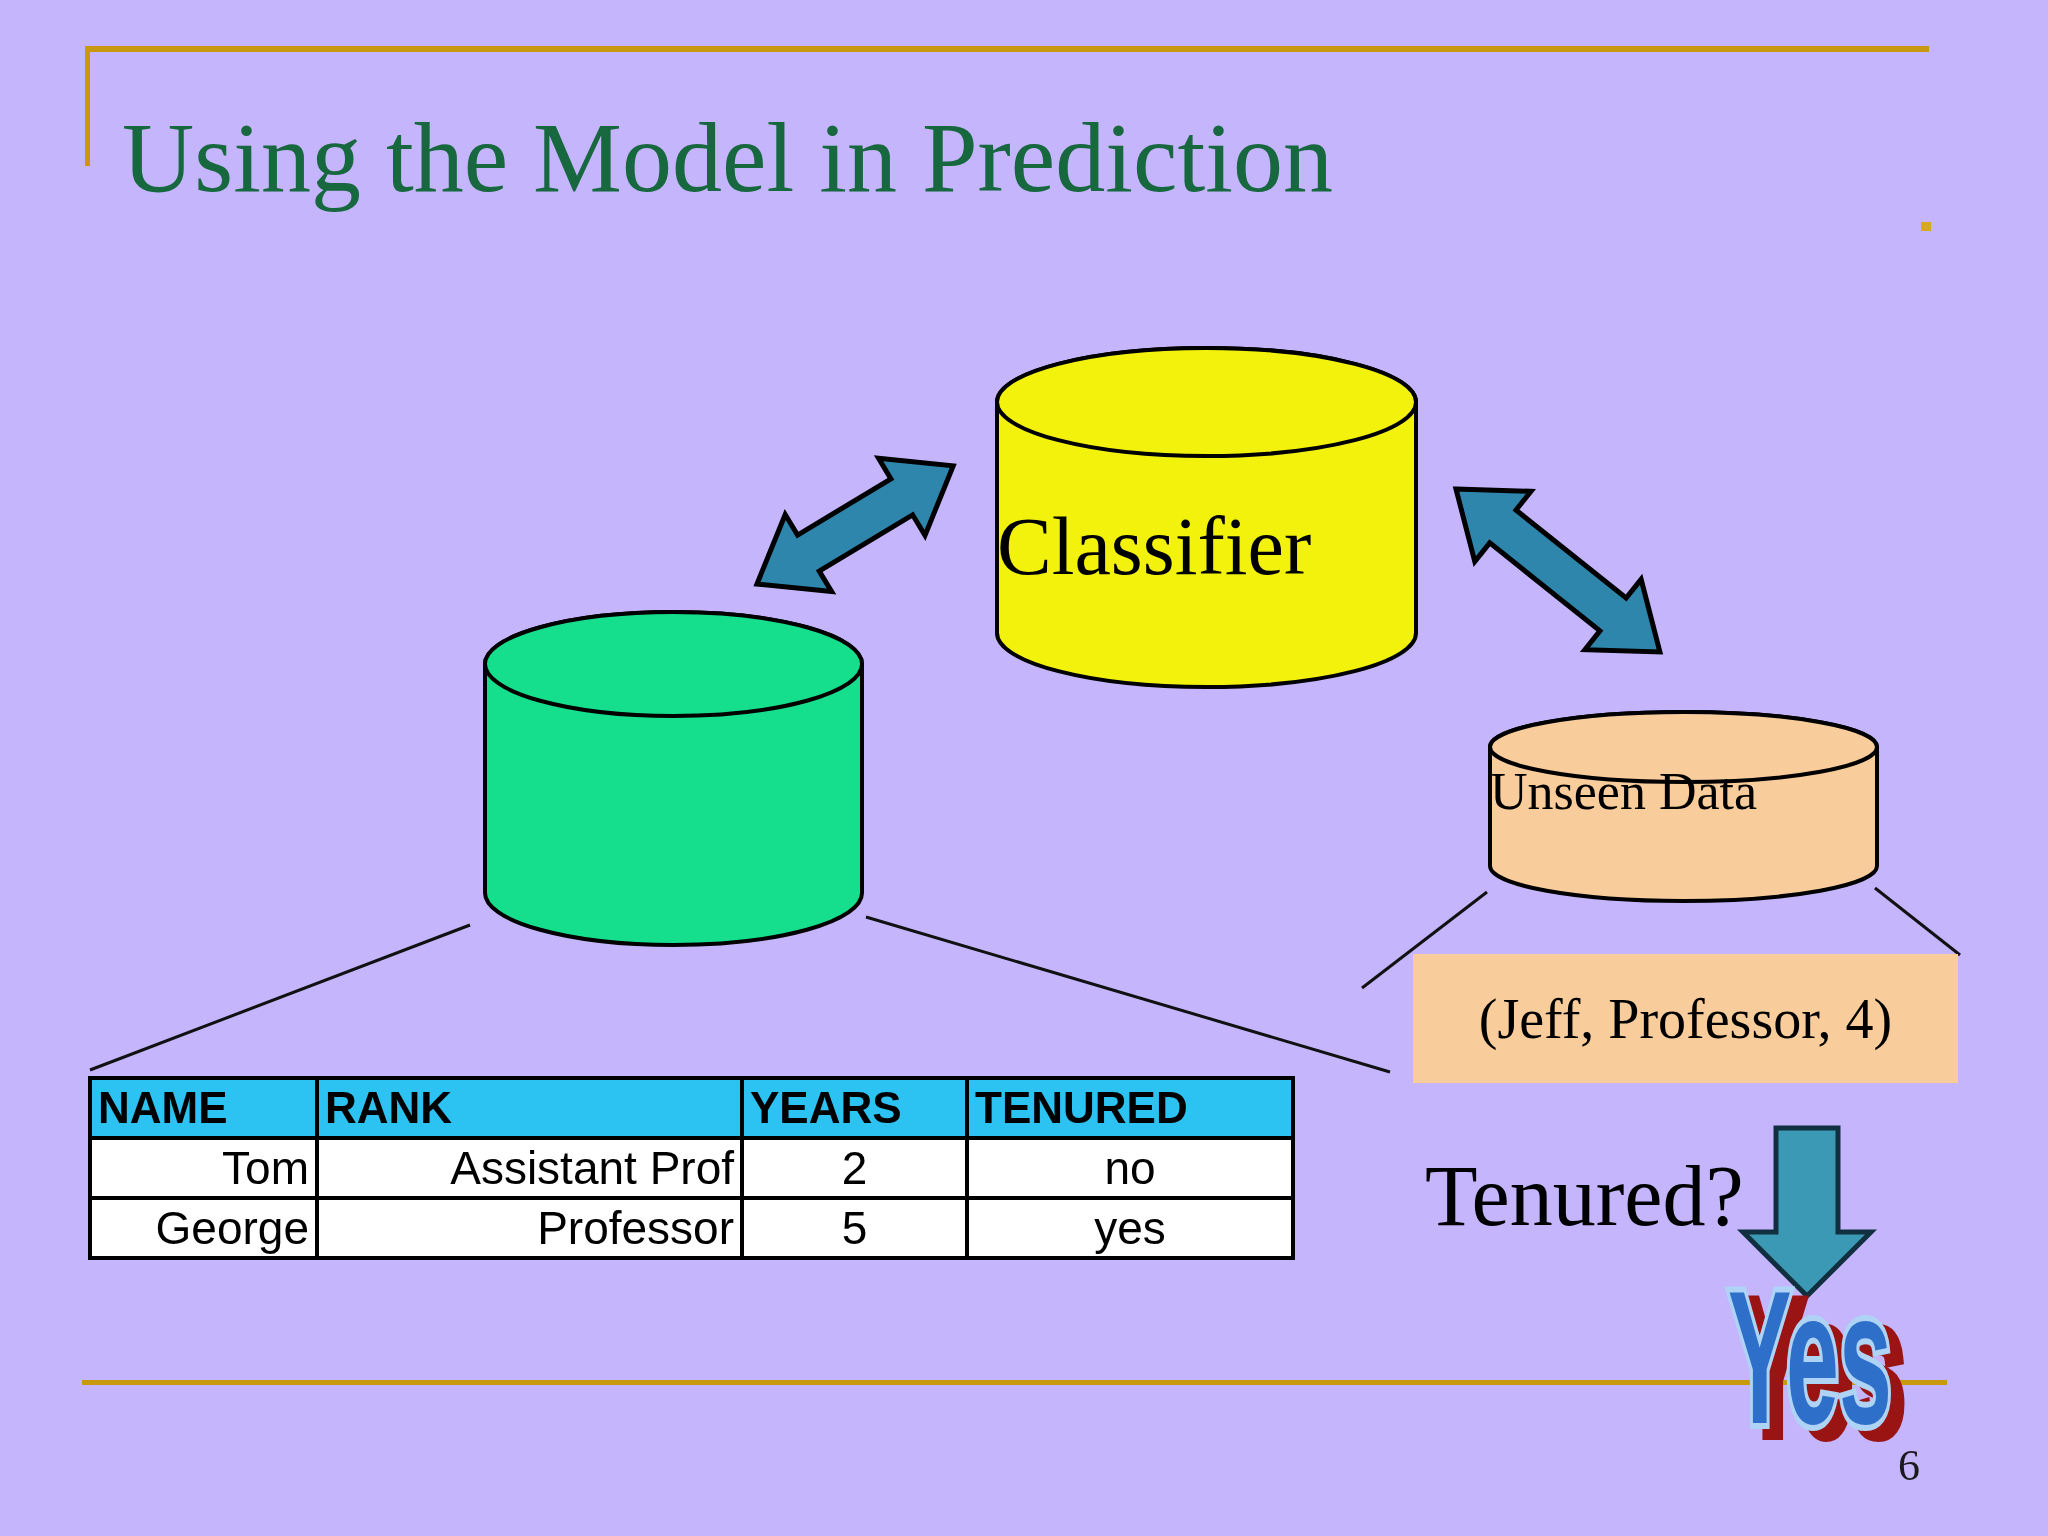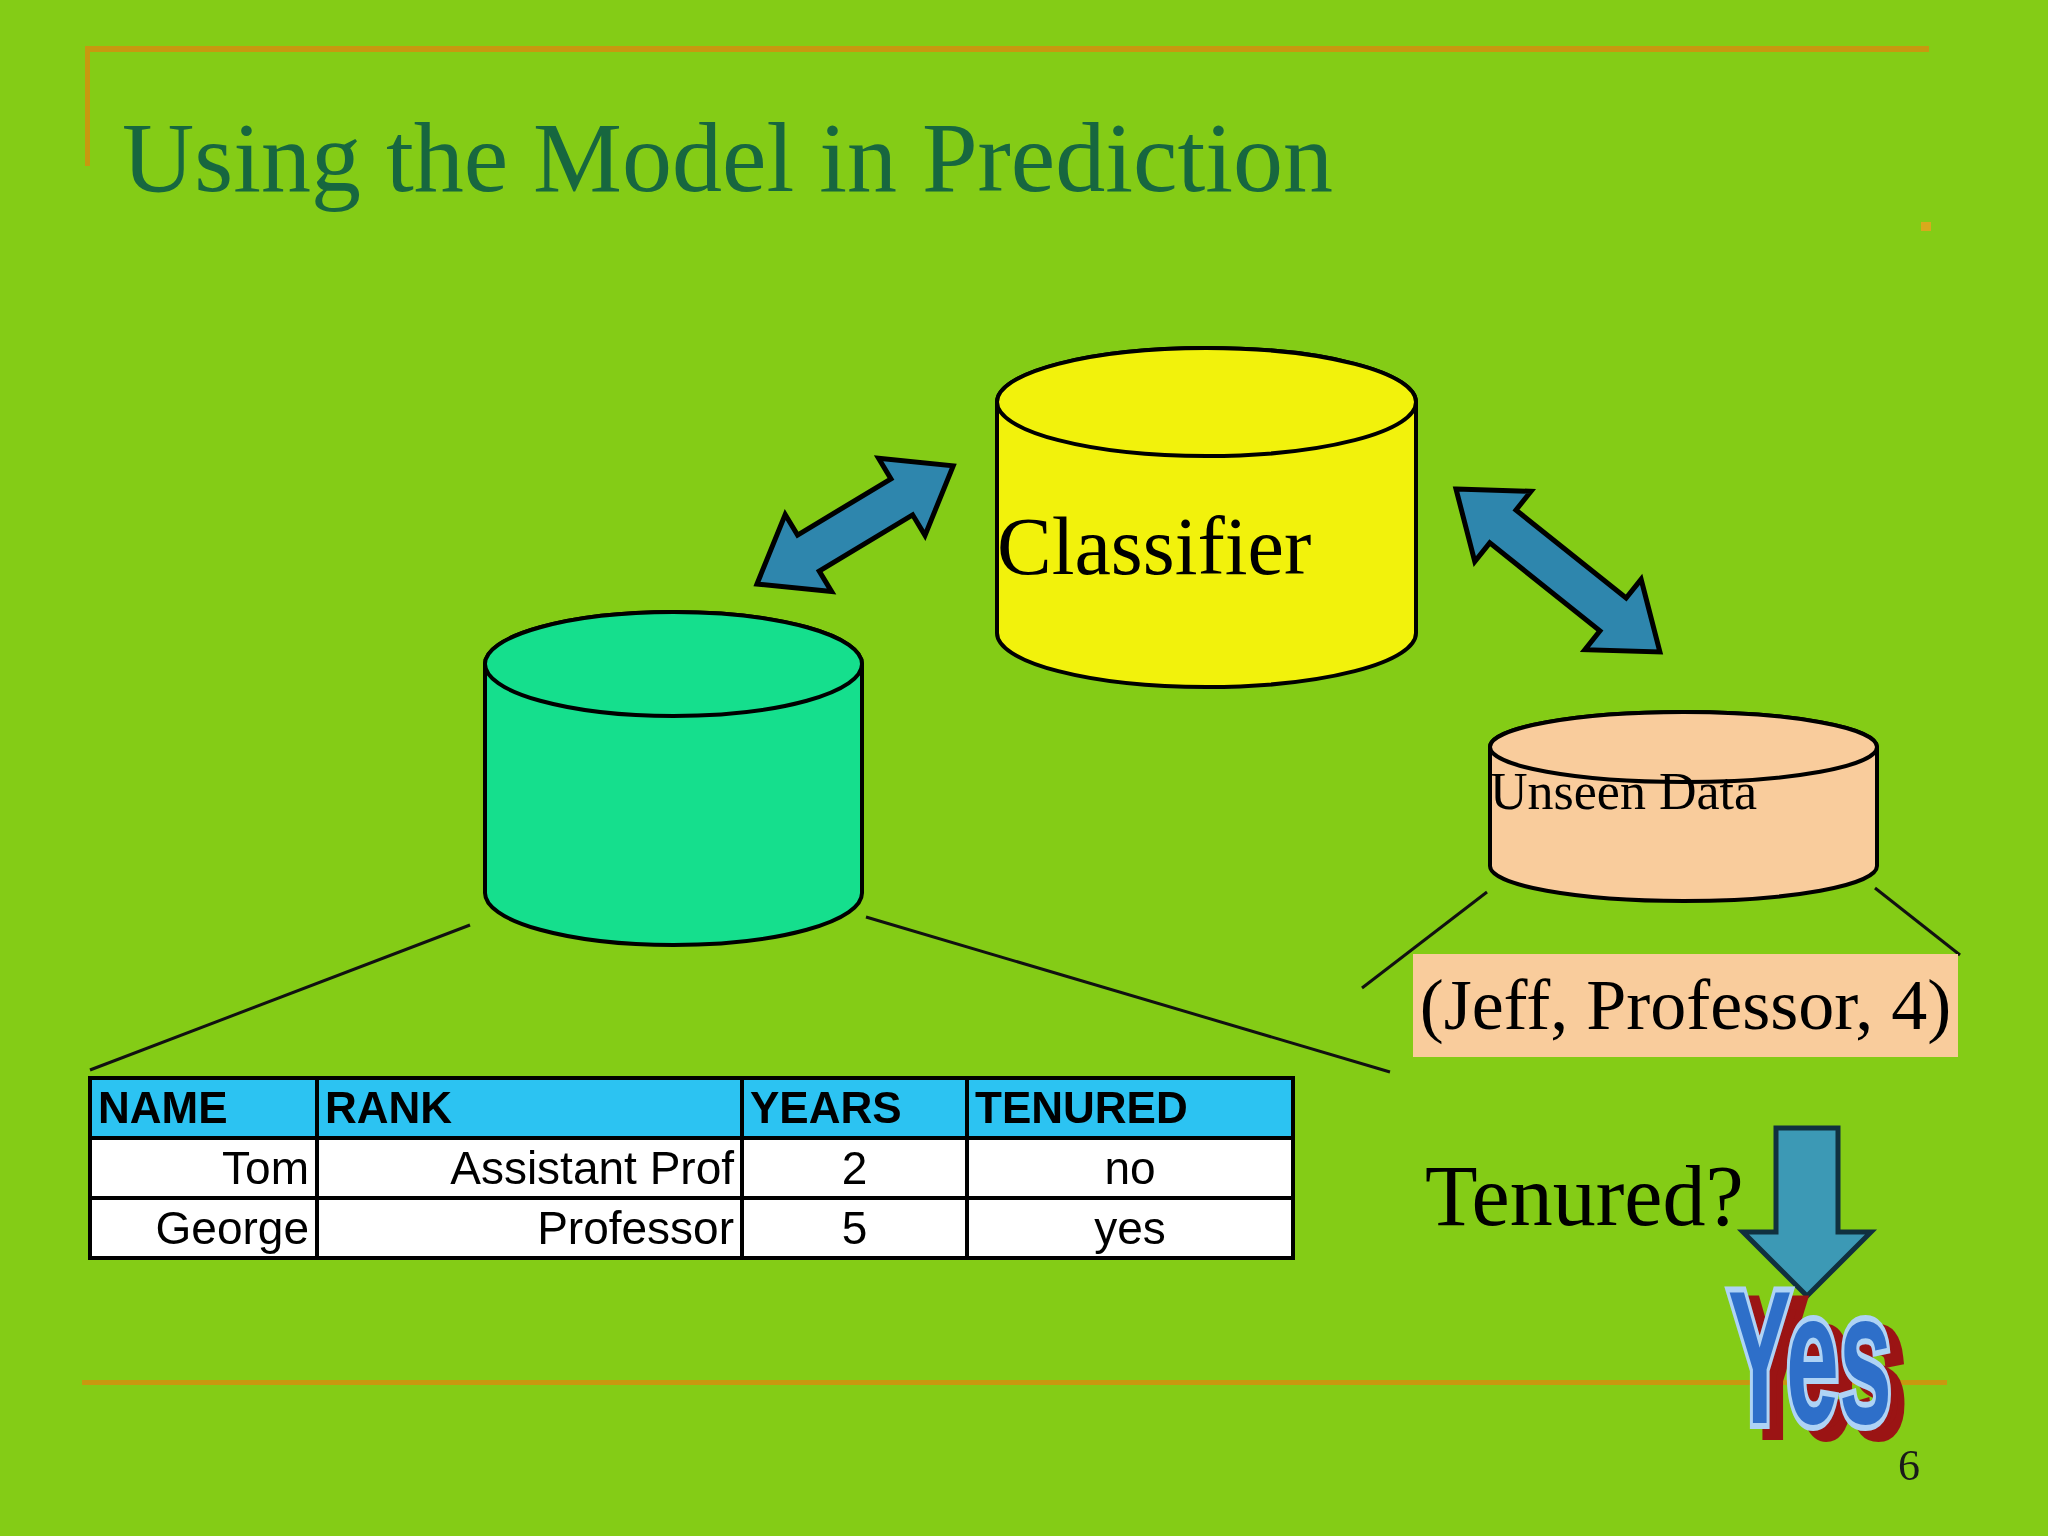--- a/index.html
+++ b/index.html
@@ -1,17 +1,17 @@
 <!DOCTYPE html>
 <html><head>
 <meta charset="utf-8">
 <style>
   html,body{margin:0;padding:0;background:#ffffff;}
   .slide{
-    position:relative;width:2048px;height:1536px;background:#84cc16;overflow:hidden;
+    position:relative;width:2048px;height:1536px;background:#c4b5fd;overflow:hidden;
     font-family:"Liberation Serif",serif;
     text-decoration:underline;
   }
   
   .gold-line-top{position:absolute;left:85px;top:46px;width:1844px;height:6px;background:#C8990F;}
   .gold-line-left{position:absolute;left:85px;top:46px;width:5px;height:120px;background:#C8990F;}
   .gold-fleck{position:absolute;left:1921px;top:222px;width:10px;height:9px;background:#D9A91C;}
   .gold-line-bottom{position:absolute;left:82px;top:1380px;width:1865px;height:5px;background:#C8990F;z-index:1;}
   
   .title{
@@ -20,22 +20,22 @@
   }
   
   .diagram-svg{position:absolute;left:0;top:0;z-index:2;}
   
   .cyl-label{position:absolute;color:#000;z-index:3;}
   .classifier-label{left:997px;top:500px;width:419px;font-size:82px;}
   .testing-label{left:485px;top:722px;width:377px;font-size:72px;line-height:1.1;}
   .unseen-label{left:1490px;top:762px;width:387px;font-size:52px;}
   
   .tuple-box{
-    position:absolute;left:1413px;top:954px;width:545px;height:103px;background:#F9CC9C;
-    display:flex;align-items:center;justify-content:center;font-size:72px;color:#000;
+    position:absolute;left:1413px;top:954px;width:545px;height:129px;background:#F9CC9C;
+    display:flex;align-items:center;justify-content:center;font-size:56px;color:#000;
     white-space:nowrap;z-index:2;
   }
   
   .question{position:absolute;left:1425px;top:1146px;font-size:86px;color:#000;z-index:2;}
   
   .answer-svg{position:absolute;left:1690px;top:1250px;z-index:3;}
   .answer-shadow{font-family:"Liberation Sans",sans-serif;font-weight:bold;font-size:190px;
     fill:#9B1414;stroke:#9B1414;stroke-width:14px;}
   .answer-front{font-family:"Liberation Sans",sans-serif;font-weight:bold;font-size:190px;
     fill:#2E6FC9;stroke:#AED3F5;stroke-width:12px;paint-order:stroke;}

